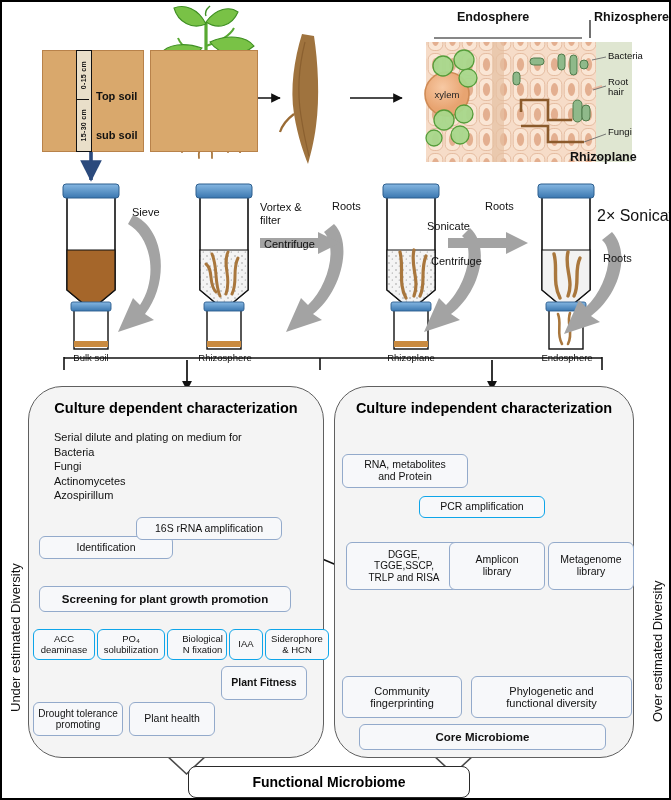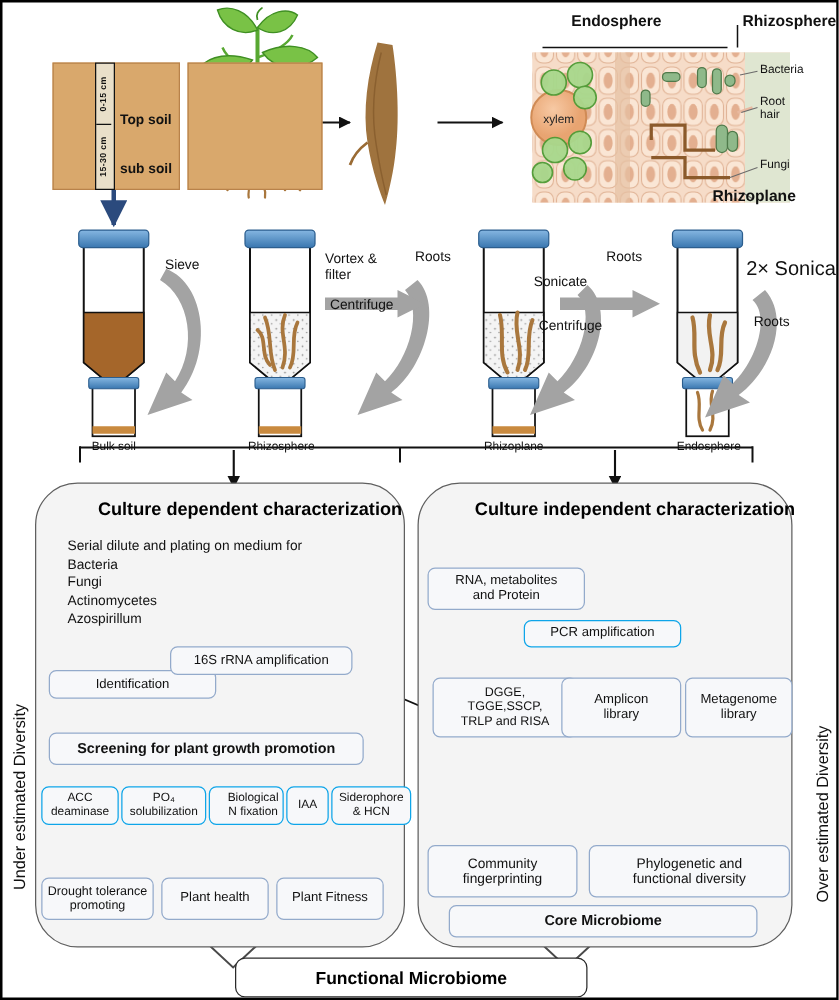--- a/index.html
+++ b/index.html
@@ -14,21 +14,21 @@
   .soilblock{background:#d9a86c;border:1px solid #b8824a;}
   .soilcore{background:#e9dfc9;border:1.5px solid #111;}
   .coreTxt{font-size:7px;font-weight:bold;color:#111;
            writing-mode:vertical-rl;text-orientation:mixed;transform:rotate(180deg);
            text-align:center;letter-spacing:.3px;}
   .soilLabel{font-size:11px;font-weight:bold;color:#111;}
   .tubeLbl{font-size:9.5px;color:#111;text-align:center;}
 
   
   .panel{background:#f4f4f4;border:1.6px solid #5f5f5f;border-radius:34px;box-sizing:border-box;}
-  .panelTitle{font-size:14.5px;font-weight:bold;color:#000;text-align:center;margin-left:24px;}
+  .panelTitle{font-size:14.5px;font-weight:bold;color:#000;text-align:center;}
 
   .box{background:#f7f8fa;border:1px solid #93aacb;border-radius:6px;box-sizing:border-box;
        display:flex;align-items:center;justify-content:center;text-align:center;
        font-size:10.5px;color:#111;line-height:1.12;}
   .boxDark{border:1px solid #0ea5e9;}
   .boxB{font-weight:bold;font-size:11.5px;}
 
   .listTxt{font-size:11px;line-height:1.32;color:#111;}
 
   .sideLbl{font-size:13px;color:#111;writing-mode:vertical-rl;
@@ -353,21 +353,21 @@
 solubilization</div>
   <div class="abs box boxDark" style="left:165px;top:627px;width:60px;height:31px;white-space:pre;font-size:9.5px;padding-left:11px;">Biological
 N fixation</div>
   <div class="abs box boxDark" style="left:227px;top:627px;width:34px;height:31px;font-size:9.5px;">IAA</div>
   <div class="abs box boxDark" style="left:263px;top:627px;width:64px;height:31px;white-space:pre;font-size:9.5px;">Siderophore
 &amp; HCN</div>
 
   <div class="abs box" style="left:31px;top:700px;width:90px;height:34px;white-space:pre;font-size:10px;">Drought tolerance
 promoting</div>
   <div class="abs box" style="left:127px;top:700px;width:86px;height:34px;font-size:10.5px;">Plant health</div>
-  <div class="abs box" style="left:219px;top:700px;width:86px;height:34px;font-size:10.5px;">Plant Fitness</div>
+  <div class="abs box" style="left:219px;top:664px;width:86px;height:34px;font-size:10.5px;font-weight:bold;">Plant Fitness</div>
 
   <div class="abs panel" style="left:332px;top:384px;width:300px;height:372px;"></div>
   <div class="abs panelTitle" style="left:336px;top:398px;width:292px;">Culture independent characterization</div>
 
   <div class="abs box" style="left:340px;top:452px;width:126px;height:34px;white-space:pre;">RNA, metabolites
 and Protein</div>
   <div class="abs box boxDark" style="left:417px;top:494px;width:126px;height:22px;">PCR amplification</div>
 
   <div class="abs box" style="left:344px;top:540px;width:116px;height:48px;white-space:pre;font-size:10px;">DGGE,
 TGGE,SSCP,

